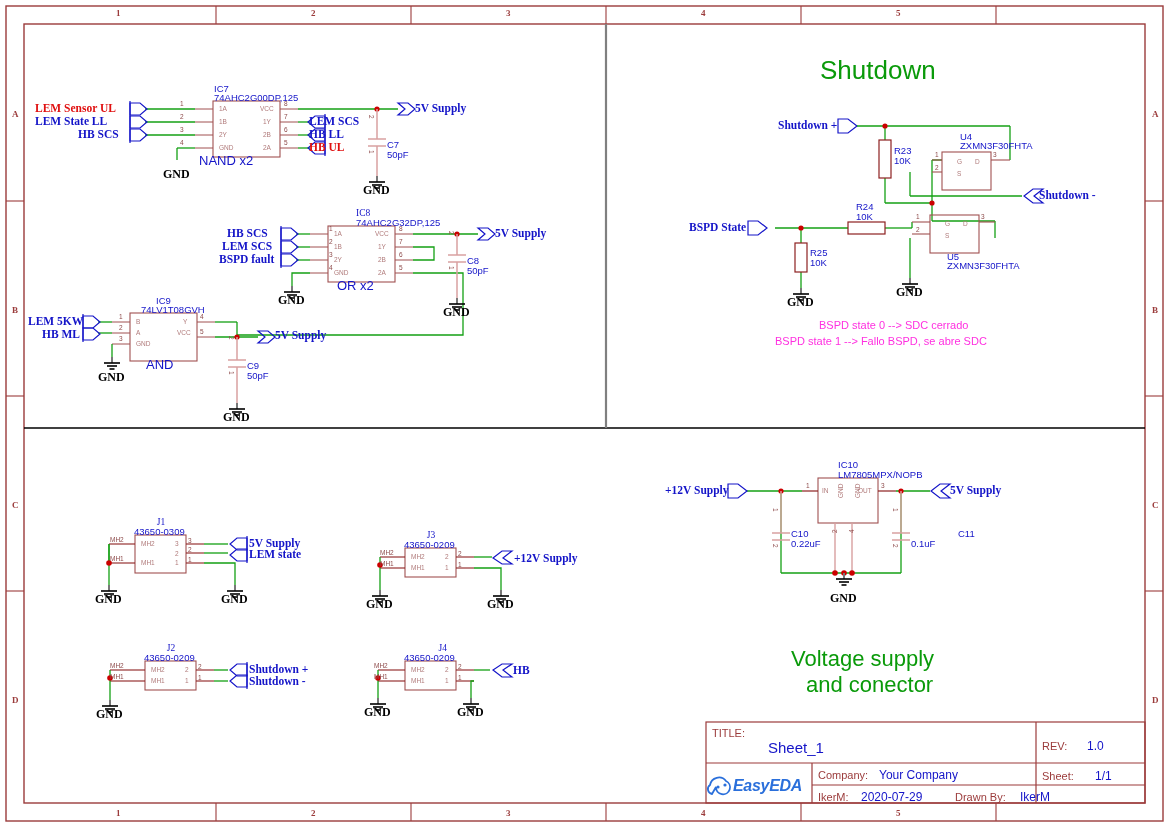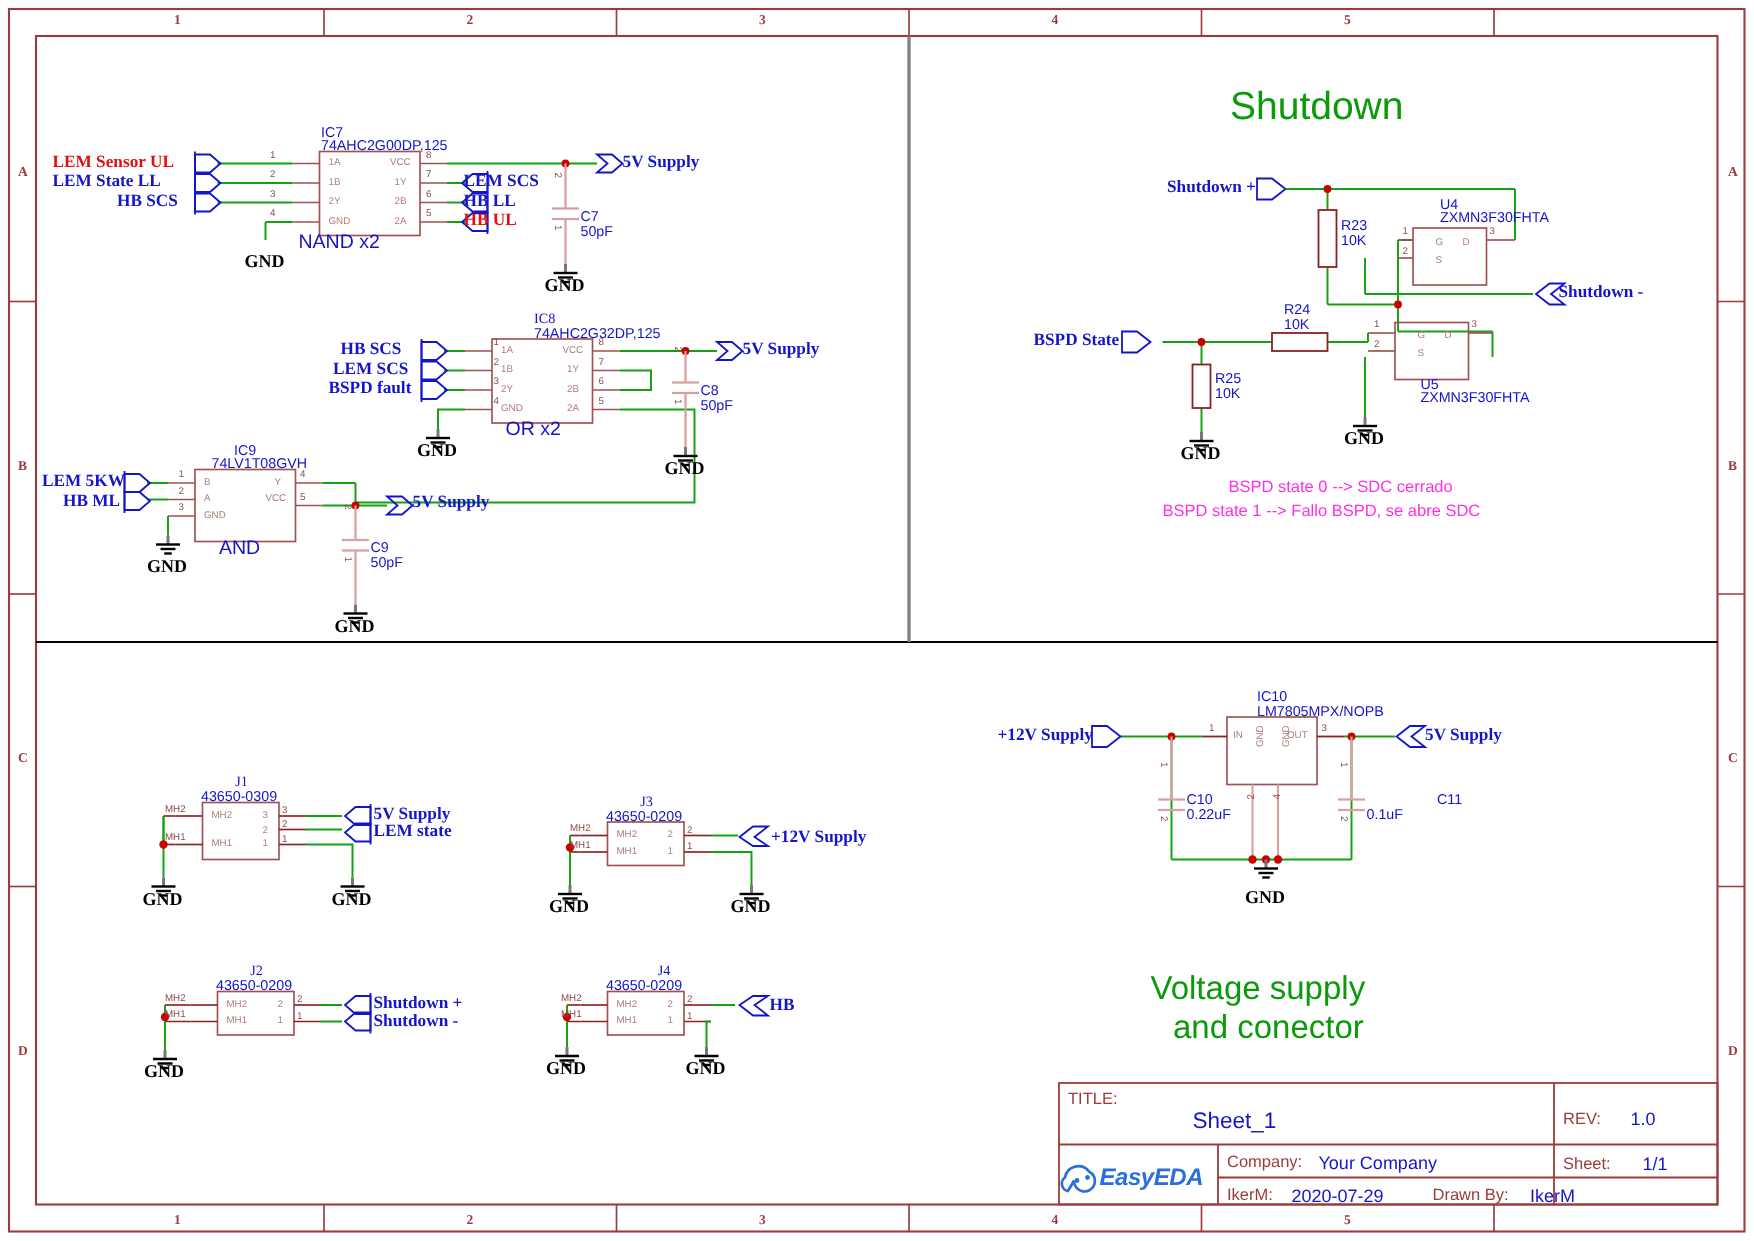--- a/index.html
+++ b/index.html
@@ -15,21 +15,21 @@
   .net-red{color:#e01010;font-family:"Liberation Serif",serif;font-size:11.5px;font-weight:bold;}
   .gnd-txt{color:#000;font-family:"Liberation Serif",serif;font-size:12px;font-weight:bold;}
   
   .des{color:#1414c8;font-family:"Liberation Sans",sans-serif;font-size:9.5px;}
   .des-c{color:#1414c8;font-family:Liberation Serif, serif;font-size:9.5px;text-align:center;}
   
   .pinname{color:#b07a7a;font-family:"Liberation Sans",sans-serif;font-size:6.5px;}
   .pinnum{color:#8d4a4a;font-family:"Liberation Sans",sans-serif;font-size:6.5px;}
   .fnname{color:#1414c8;font-family:"Liberation Sans",sans-serif;font-size:13px;}
   .sect-title{color:#0a9a0a;font-family:"Liberation Sans",sans-serif;font-size:26px;}
-  .sect-title.small{font-size:22px;}
+  .sect-title.small{font-size:22px;margin-left:24px;}
   .note{color:#ff30e0;font-family:"Liberation Sans",sans-serif;font-size:11px;}
   
   .tb-key{color:#9b3b3b;font-family:"Liberation Sans",sans-serif;font-size:11px;}
   .tb-val{color:#1414c8;font-family:"Liberation Sans",sans-serif;font-size:12px;}
   .tb-title{color:#1414c8;font-family:"Liberation Sans",sans-serif;font-size:15px;}
   .brand{color:#2a6fdb;font-family:"Liberation Sans",sans-serif;font-size:16px;font-weight:bold;font-style:italic;letter-spacing:-.3px;}
   .vrot{transform-origin:0 0;}
 </style>
 </head>
 <body>
@@ -652,21 +652,21 @@
 <div class="lbl pinname" style="left:445px;top:678px;">1</div>
 <div class="lbl pinnum" style="left:458px;top:664px;">2</div>
 <div class="lbl pinnum" style="left:458px;top:675px;">1</div>
 <div class="lbl pinnum" style="left:374px;top:663px;">MH2</div>
 <div class="lbl pinnum" style="left:374px;top:674px;">MH1</div>
 <div class="lbl net-blue" style="left:513px;top:665px;">HB</div>
 <div class="lbl gnd-txt" style="left:364px;top:706px;">GND</div>
 <div class="lbl gnd-txt" style="left:457px;top:706px;">GND</div>
 
 <div class="lbl tb-key" style="left:712px;top:728px;">TITLE:</div>
-<div class="lbl tb-title" style="left:768px;top:740px;margin-left:27px;">Sheet_1</div>
+<div class="lbl tb-title" style="left:768px;top:740px;">Sheet_1</div>
 <div class="lbl tb-key" style="left:1042px;top:741px;">REV:</div>
 <div class="lbl tb-val" style="left:1087px;top:740px;">1.0</div>
 <div class="lbl tb-key" style="left:818px;top:770px;">Company:</div>
 <div class="lbl tb-val" style="left:879px;top:769px;">Your Company</div>
 <div class="lbl tb-key" style="left:1042px;top:771px;">Sheet:</div>
 <div class="lbl tb-val" style="left:1095px;top:770px;">1/1</div>
 <div class="lbl tb-key" style="left:818px;top:792px;">IkerM:</div>
 <div class="lbl tb-val" style="left:861px;top:791px;">2020-07-29</div>
 <div class="lbl tb-key" style="left:955px;top:792px;">Drawn By:</div>
 <div class="lbl tb-val" style="left:1020px;top:791px;">IkerM</div>

